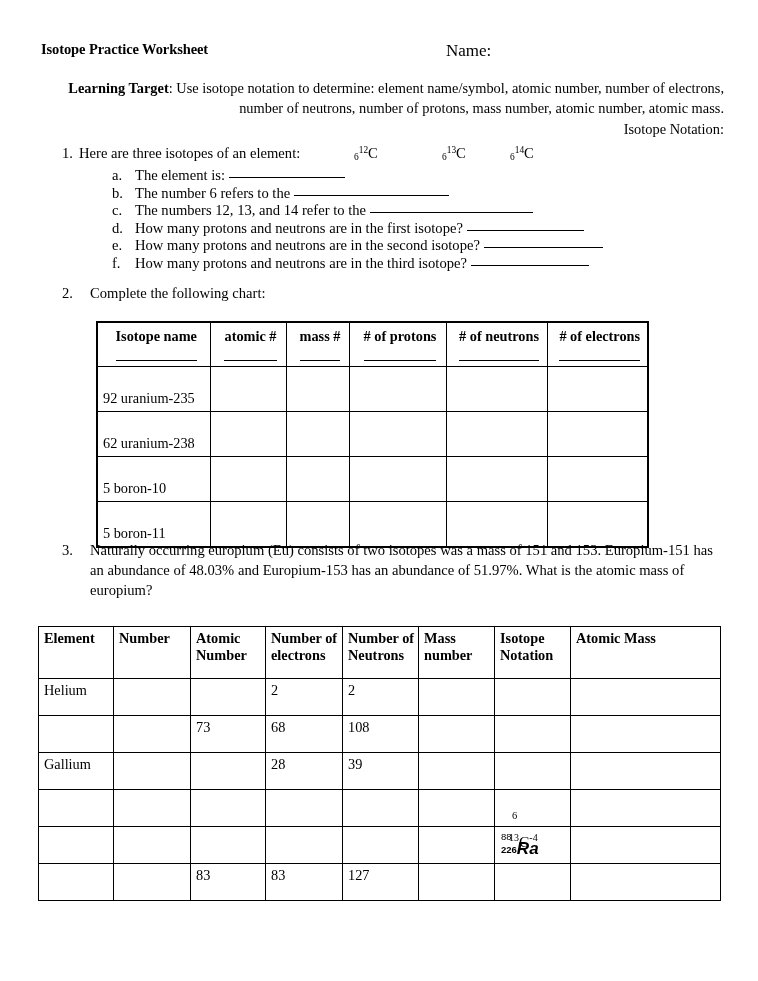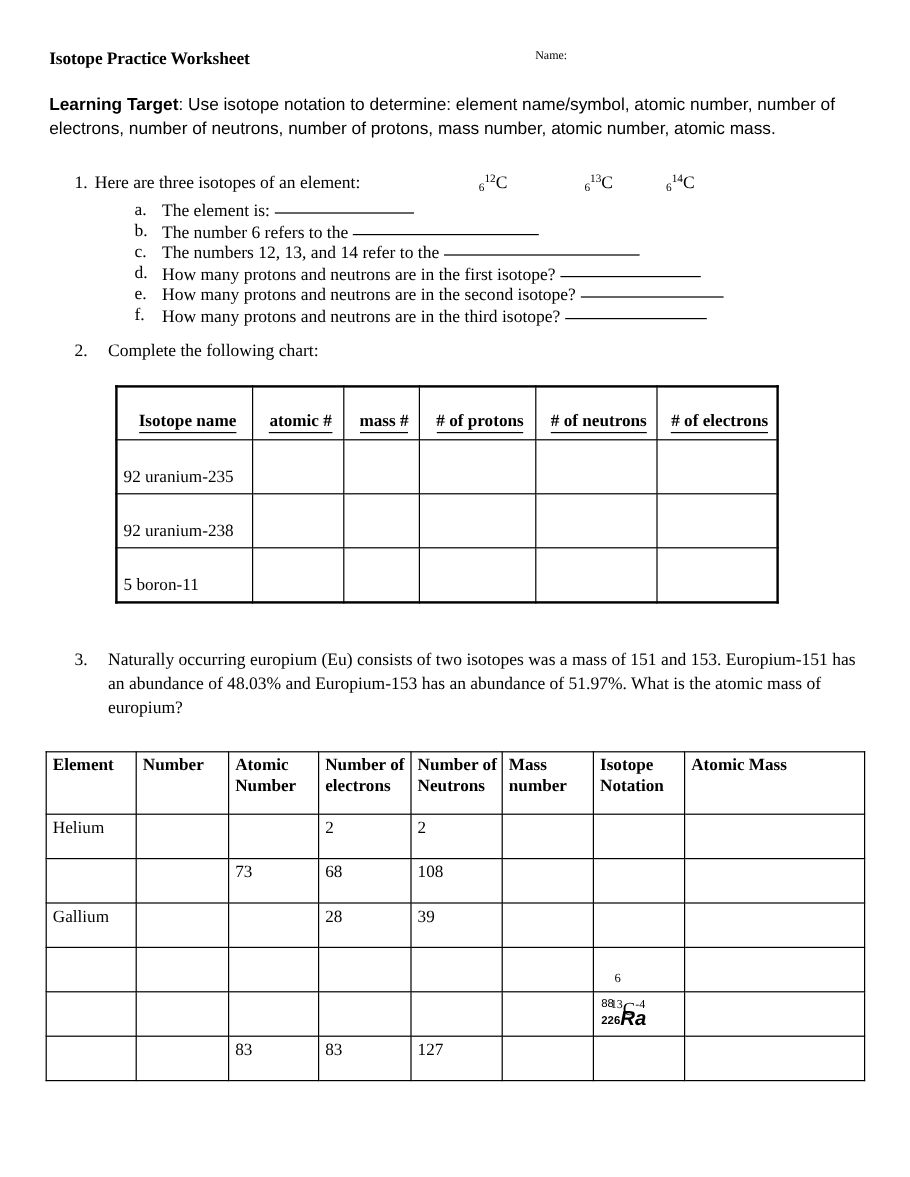--- a/index.html
+++ b/index.html
@@ -37,34 +37,34 @@
     top: 0;
     font-weight: bold;
     font-size: 14.5px;
     letter-spacing: -0.1px;
     white-space: nowrap;
   }
   .name-label {
     position: absolute;
     left: 405px;
     top: 0;
-    font-size: 10px;
+    font-size: 17px;
     white-space: nowrap;
   }
 
   
   .learning-target {
     position: absolute;
     left: 41px;
     top: 78px;
     width: 683px;
-    font-family: Liberation Sans, sans-serif;
+    font-family: Liberation Serif, serif;
     font-size: 14.4px;
     line-height: 20.3px;
-    text-align: left;
+    text-align: right;
   }
   .learning-target b { font-weight: bold; }
   .isotope-notation-line {
     display: block;
   }
 
   
   .q1 {
     position: absolute;
     left: 62px;
@@ -87,21 +87,20 @@
     left: 17px;
     top: 0;
   }
   .iso-group {
     position: absolute;
     top: 0;
   }
   .iso {
     white-space: nowrap;
     font-size: 14.6px;
-    margin-left: 45px;
   }
   .iso sub {
     font-size: 9.4px;
     vertical-align: -2px;
   }
   .iso sup {
     font-size: 9.4px;
     vertical-align: 5px;
   }
   .q1-sub {
@@ -156,21 +155,21 @@
     height: 40px;
   }
   .table1 tr.head td {
     font-weight: bold;
     text-align: center;
     padding-bottom: 5px;
     height: 38px;
   }
   .table1 tr.head td span {
     border-bottom: 1.3px solid #000;
-    padding-bottom: 0;
+    padding-bottom: 15px;
     display: inline-block;
   }
 
   
   .q3 {
     position: absolute;
     left: 62px;
     top: 540px;
     width: 665px;
     font-size: 14.6px;
@@ -268,20 +267,21 @@
 
 <div class="page">
 
   <div class="doc-header">
     <div class="doc-title">Isotope Practice Worksheet</div>
     <div class="name-label">Name:</div>
   </div>
 
   <div class="learning-target">
     <span><b>Learning Target</b></span><span>: Use isotope notation to determine: element name/symbol, atomic number, number of electrons, number of neutrons, number of protons, mass number, atomic number, atomic mass.</span>
+    <span class="isotope-notation-line">Isotope Notation:</span>
   </div>
 
   <div class="q1">
     <div class="q1-line">
       <span class="q1-num">1.</span>
       <span class="q1-stem">Here are three isotopes of an element:</span>
       <span class="iso-group" style="left:292px">
         <span class="iso"><sub>6</sub><sup>12</sup><span>C</span></span>
       </span>
       <span class="iso-group" style="left:380px">
@@ -343,21 +343,29 @@
       </tr>
       <tr>
         <td>92 uranium-235</td>
         <td></td>
         <td></td>
         <td></td>
         <td></td>
         <td></td>
       </tr>
       <tr>
-        <td>92 uranium-238</td>
+        <td>62 uranium-238</td>
+        <td></td>
+        <td></td>
+        <td></td>
+        <td></td>
+        <td></td>
+      </tr>
+      <tr>
+        <td>5 boron-10</td>
         <td></td>
         <td></td>
         <td></td>
         <td></td>
         <td></td>
       </tr>
       <tr>
         <td>5 boron-11</td>
         <td></td>
         <td></td>

